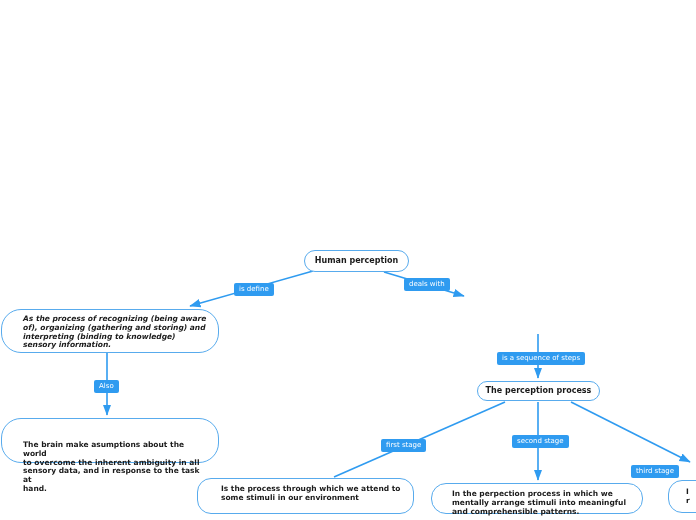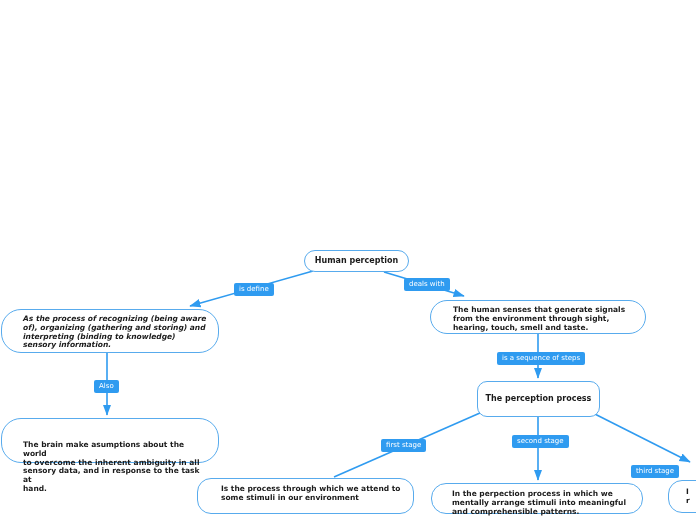--- a/index.html
+++ b/index.html
@@ -61,30 +61,27 @@
     <line x1="571" y1="402" x2="690" y2="462" stroke-width="1.6" marker-end="url(#arrow)" stroke="#2f9bf0"></line>
   </svg>
 
   <div class="node title" style="left:304px;top:250px;width:105px;height:22px;border-radius:11px;">Human perception</div>
 
   <div class="node" style="left:1px;top:309px;width:218px;height:44px;border-radius:20px;padding:5px 10px 4px 21px;font-style:italic;">As the process of recognizing (being aware
 of), organizing (gathering and storing) and
 interpreting (binding to knowledge)
 sensory information.</div>
 
-  <div class="node" style="left:430px;top:300px;width:216px;height:34px;border-radius:17px;padding:5px 10px 4px 22px;">The human senses that generate signals
-from the environment through sight,
-hearing, touch, smell and taste.</div>
 
   <div class="node" style="left:1px;top:418px;width:218px;height:45px;border-radius:20px;padding:22px 10px 4px 21px;">The brain make asumptions about the world
 to overcome the inherent ambiguity in all
 sensory data, and in response to the task at
 hand.</div>
 
-  <div class="node title" style="left:477px;top:381px;width:123px;height:36px;border-radius:10px;">The perception process</div>
+  <div class="node title" style="left:477px;top:381px;width:123px;height:20px;border-radius:10px;">The perception process</div>
 
   <div class="node" style="left:197px;top:478px;width:217px;height:36px;border-radius:14px;padding:6px 10px 4px 23px;">Is the process through which we attend to
 some stimuli in our environment</div>
 
   <div class="node" style="left:431px;top:483px;width:212px;height:31px;border-radius:15px;padding:6px 10px 4px 20px;">In the perpection process in which we
 mentally arrange stimuli into meaningful
 and comprehensible patterns.</div>
 
   <div class="node" style="left:668px;top:480px;width:55px;height:33px;border-radius:14px;padding:7px 0 0 17px;">I
 r</div>

